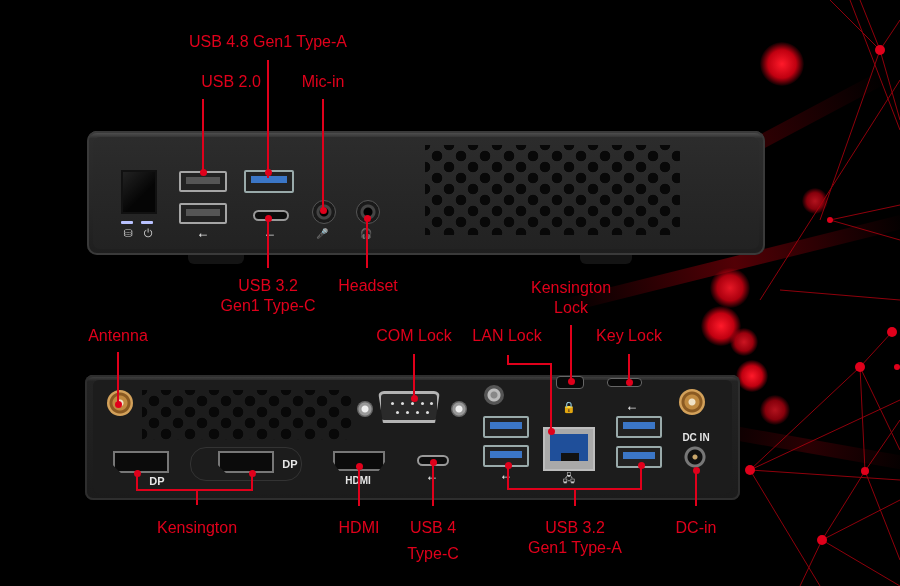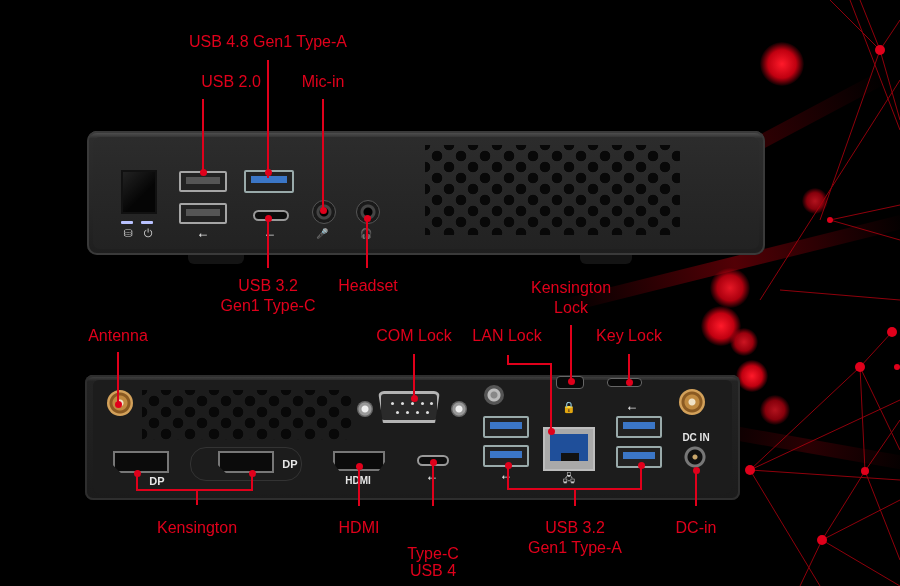--- a/index.html
+++ b/index.html
@@ -244,21 +244,21 @@
 <div class="line" style="left:136px;top:489px;width:117px;height:2px;"></div>
 <div class="line" style="left:196px;top:489px;width:2px;height:16px;"></div>
 <div class="label" style="left:197px;top:518px;">Kensington</div>
 
 <div class="dot" style="left:359px;top:466px;"></div>
 <div class="line" style="left:358px;top:466px;width:2px;height:40px;"></div>
 <div class="label" style="left:359px;top:518px;">HDMI</div>
 
 <div class="dot" style="left:433px;top:462px;"></div>
 <div class="line" style="left:432px;top:462px;width:2px;height:44px;"></div>
-<div class="label" style="left:433px;top:518px;margin-top:43px;">USB 4</div>
+<div class="label" style="left:433px;top:518px;">USB 4</div>
 <div class="label" style="left:433px;top:544px;">Type-C</div>
 
 <div class="dot" style="left:508px;top:465px;"></div>
 <div class="dot" style="left:641px;top:465px;"></div>
 <div class="line" style="left:507px;top:465px;width:2px;height:24px;"></div>
 <div class="line" style="left:640px;top:465px;width:2px;height:24px;"></div>
 <div class="line" style="left:507px;top:488px;width:135px;height:2px;"></div>
 <div class="line" style="left:574px;top:488px;width:2px;height:18px;"></div>
 <div class="label" style="left:575px;top:518px;">USB 3.2</div>
 <div class="label" style="left:575px;top:538px;">Gen1 Type-A</div>

